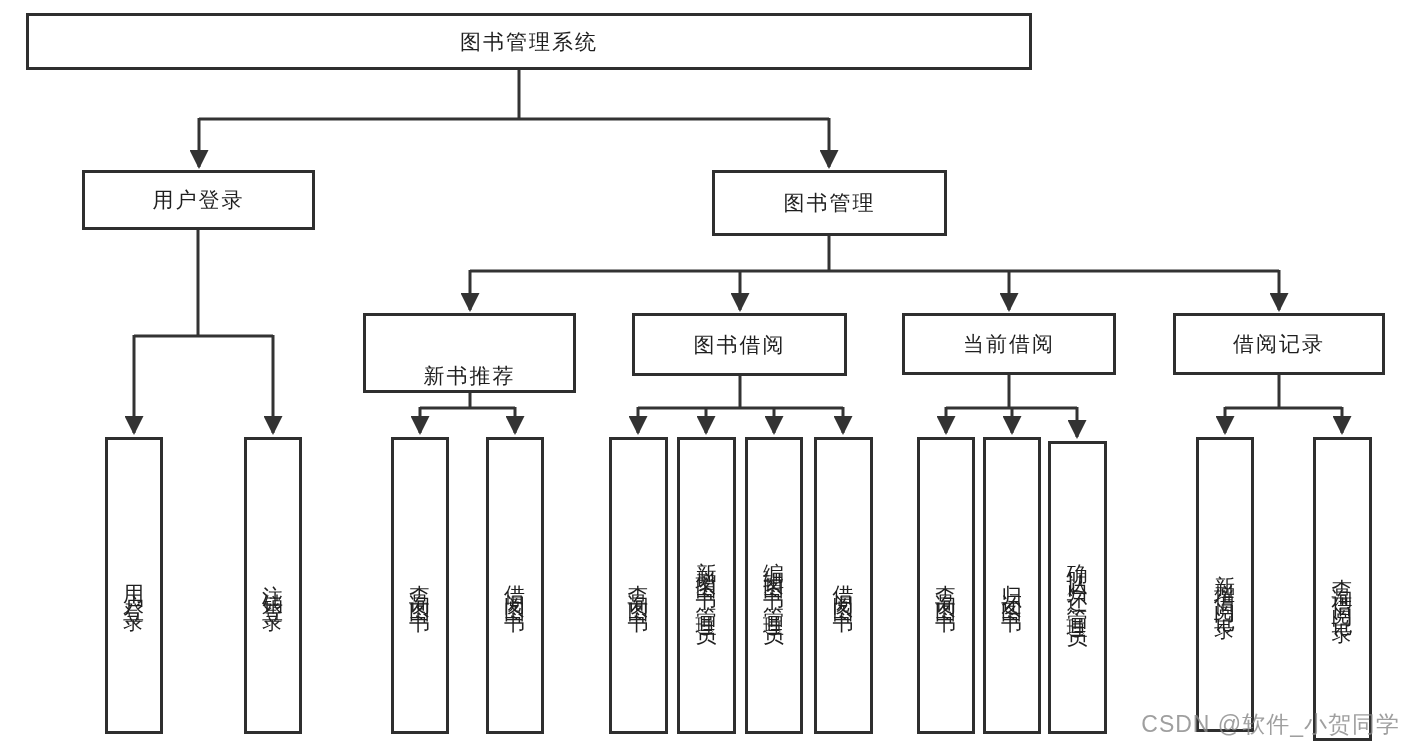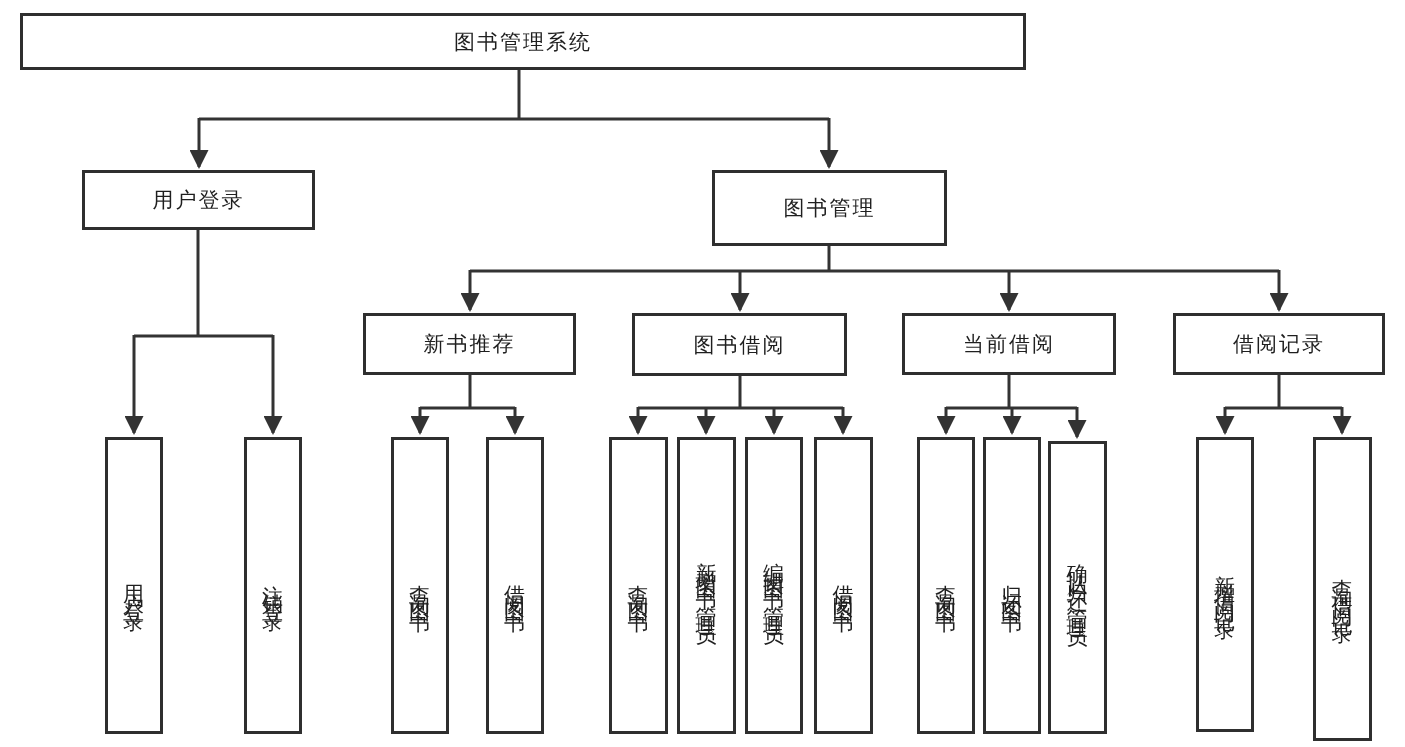--- a/index.html
+++ b/index.html
@@ -41,24 +41,24 @@
   .vlabel {
     writing-mode: vertical-rl;
     text-orientation: mixed;
     font-size: 21px;
     letter-spacing: 9px;
     line-height: 1;
     color: #1f1f1f;
     white-space: nowrap;
   }
   
-  #root-box      { left: 20px;   top: 13px;  width: 1006px; height: 57px; }
+  #root-box      { left: 26px;   top: 13px;  width: 1006px; height: 57px; }
   #user-login-box{ left: 82px;   top: 170px; width: 233px;  height: 60px; }
-  #book-mgmt-box { left: 712px;  top: 170px; width: 235px;  height: 76px; }
-  #new-books-box { left: 363px;  top: 313px; width: 213px;  height: 62px; }
+  #book-mgmt-box { left: 712px;  top: 170px; width: 235px;  height: 66px; }
+  #new-books-box { left: 363px;  top: 313px; width: 213px;  height: 80px; align-items: flex-end; }
   #borrow-box    { left: 632px;  top: 313px; width: 215px;  height: 63px; }
   #current-box   { left: 902px;  top: 313px; width: 214px;  height: 62px; }
   #records-box   { left: 1173px; top: 313px; width: 212px;  height: 62px; }
 
   #ul-c1 { left: 105px;  top: 437px; width: 58px; height: 297px; }
   #ul-c2 { left: 244px;  top: 437px; width: 58px; height: 297px; }
   #nb-c1 { left: 391px;  top: 437px; width: 58px; height: 297px; }
   #nb-c2 { left: 486px;  top: 437px; width: 58px; height: 297px; }
   #bw-c1 { left: 609px;  top: 437px; width: 59px; height: 297px; }
   #bw-c2 { left: 677px;  top: 437px; width: 59px; height: 297px; }
@@ -211,13 +211,14 @@
     <span class="vlabel">确认归还（管理员）</span>
   </div>
 
   <div id="rc-c1" class="vbox">
     <span class="vlabel">新增借阅记录</span>
   </div>
   <div id="rc-c2" class="vbox">
     <span class="vlabel">查询借阅记录</span>
   </div>
 
+  <div class="watermark">CSDN @软件_小贺同学</div>
 </div>
 
 </body></html>

